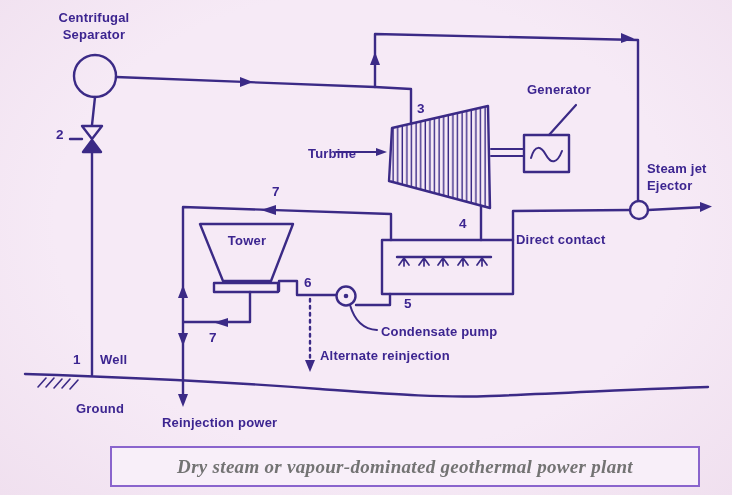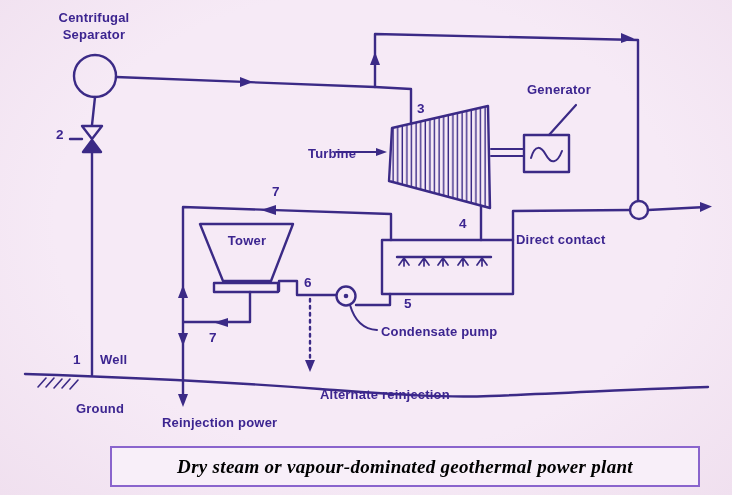--- a/index.html
+++ b/index.html
@@ -27,21 +27,21 @@
     left:110px;top:446px;width:586px;height:37px;
     border:2px solid #8a64cd;
     background:#f8eff9;
     display:flex;align-items:center;justify-content:center;
   }
   #title-box .title-text{
     font-family:"Liberation Serif", serif;
     font-style:italic;
     font-weight:bold;
     font-size:19px;
-    color:#000000;
+    color:#737373;
     letter-spacing:.3px;
     white-space:nowrap;
   }
 </style>
 </head>
 <body>
 
 <div id="stage">
 
   <svg width="732" height="495" viewBox="0 0 732 495">
@@ -131,31 +131,35 @@
   <div class="label num" style="left:459px;top:215px;">4</div>
   <div class="label num" style="left:404px;top:295px;">5</div>
   <div class="label num" style="left:304px;top:274px;">6</div>
   <div class="label num" style="left:272px;top:183px;">7</div>
   <div class="label num" style="left:209px;top:329px;">7</div>
   <div class="label num" style="left:73px;top:351px;">1</div>
 
   <div class="label" style="left:278px;top:145px;margin-left:30px;">Turbine</div>
   <div class="label" style="left:527px;top:81px;">Generator</div>
 
+  <div class="label" style="left:647px;top:160px;">
+    <div>Steam jet</div>
+    <div>Ejector</div>
+  </div>
 
   <div class="label" style="left:516px;top:231px;">
     <div>Direct contact</div>
   </div>
 
   <div class="label center" style="left:204px;top:232px;width:86px;">
     <div>Tower</div>
   </div>
 
   <div class="label" style="left:381px;top:323px;">Condensate pump</div>
-  <div class="label" style="left:320px;top:386px;">Alternate reinjection</div>
+  <div class="label" style="left:320px;top:347px;">Alternate reinjection</div>
   <div class="label" style="left:162px;top:414px;">Reinjection power</div>
   <div class="label" style="left:100px;top:351px;">Well</div>
   <div class="label" style="left:76px;top:383px;margin-top:17px;">Ground</div>
 
   <div id="title-box">
     <span class="title-text">Dry steam or vapour-dominated geothermal power plant</span>
   </div>
 
 </div>
 

